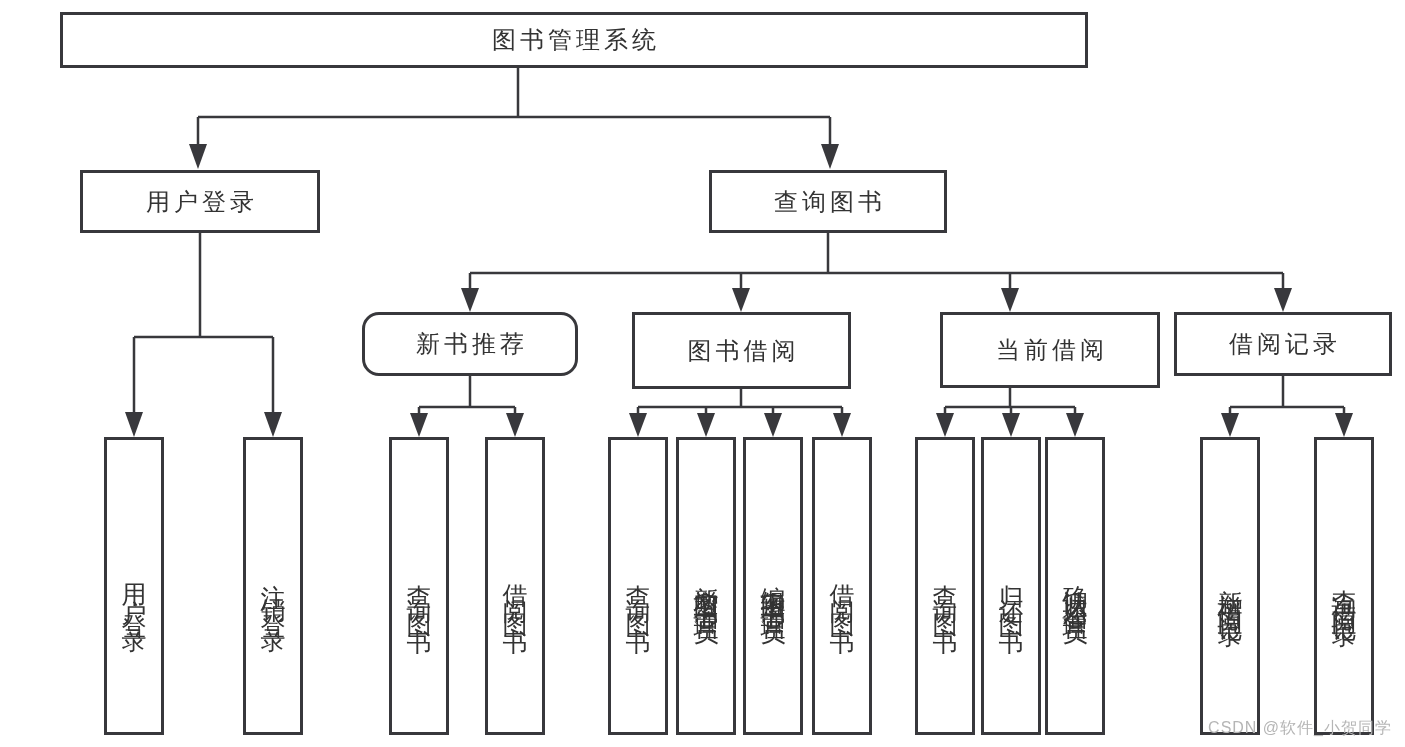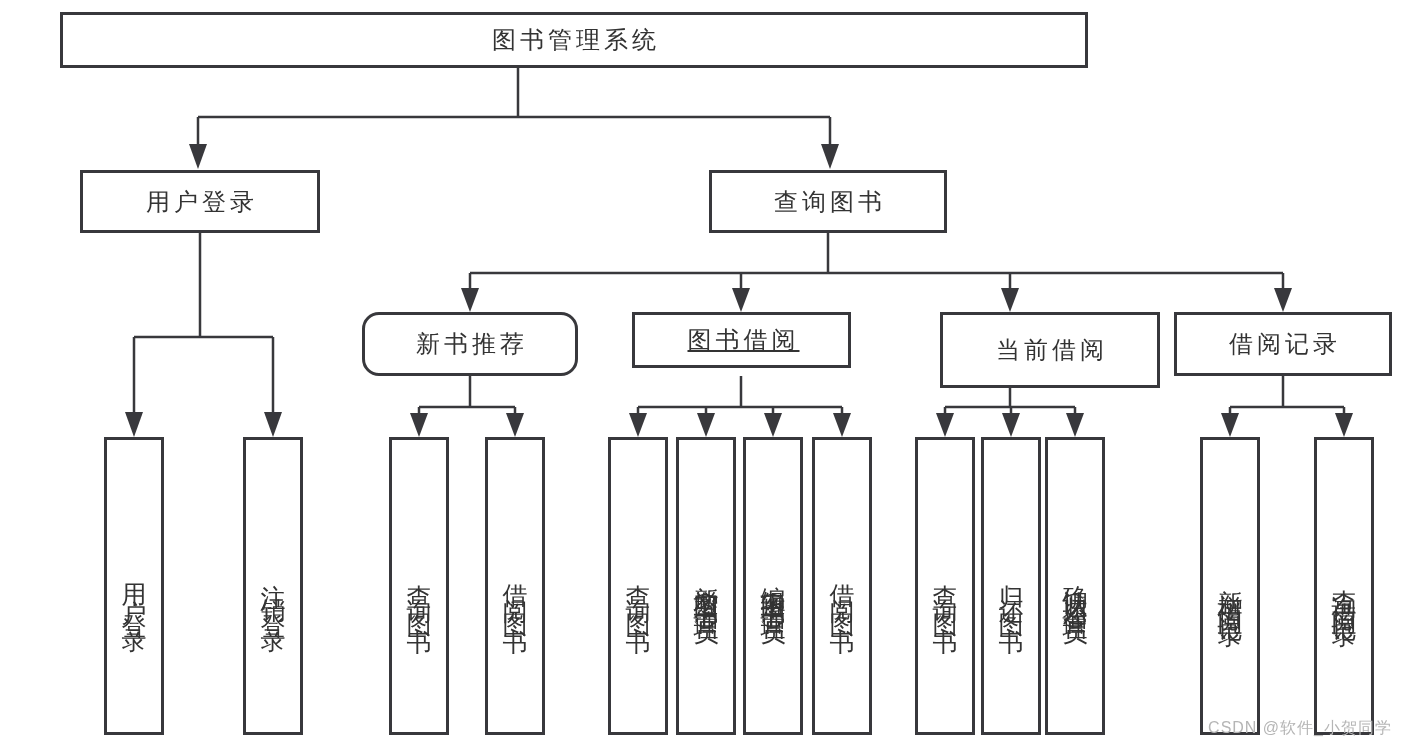--- a/index.html
+++ b/index.html
@@ -94,21 +94,21 @@
       <polygon points="1344,437 1335,413 1353,413"></polygon>
     </g>
   </svg>
 
   <div class="box hbox" style="left:17px;top:12px;width:1028px;height:56px;margin-left:43px;">图书管理系统</div>
 
   <div class="box hbox" style="left:80px;top:170px;width:240px;height:63px;">用户登录</div>
   <div class="box hbox" style="left:709px;top:170px;width:238px;height:63px;">查询图书</div>
 
   <div class="box hbox" style="left:362px;top:312px;width:216px;height:64px;border-radius:17px;">新书推荐</div>
-  <div class="box hbox" style="left:632px;top:312px;width:219px;height:56px;text-decoration:underline;">图书借阅</div>
+  <div class="box hbox" style="left:632px;top:312px;width:219px;height:77px;">图书借阅</div>
   <div class="box hbox" style="left:940px;top:312px;width:220px;height:76px;">当前借阅</div>
   <div class="box hbox" style="left:1174px;top:312px;width:218px;height:64px;">借阅记录</div>
 
   <div class="box vbox ls-lg" style="left:104px;top:437px;width:60px;height:298px;">
     <span class="vtext">用户登录</span>
   </div>
   <div class="box vbox ls-lg" style="left:243px;top:437px;width:60px;height:298px;">
     <span class="vtext">注销登录</span>
   </div>
 

